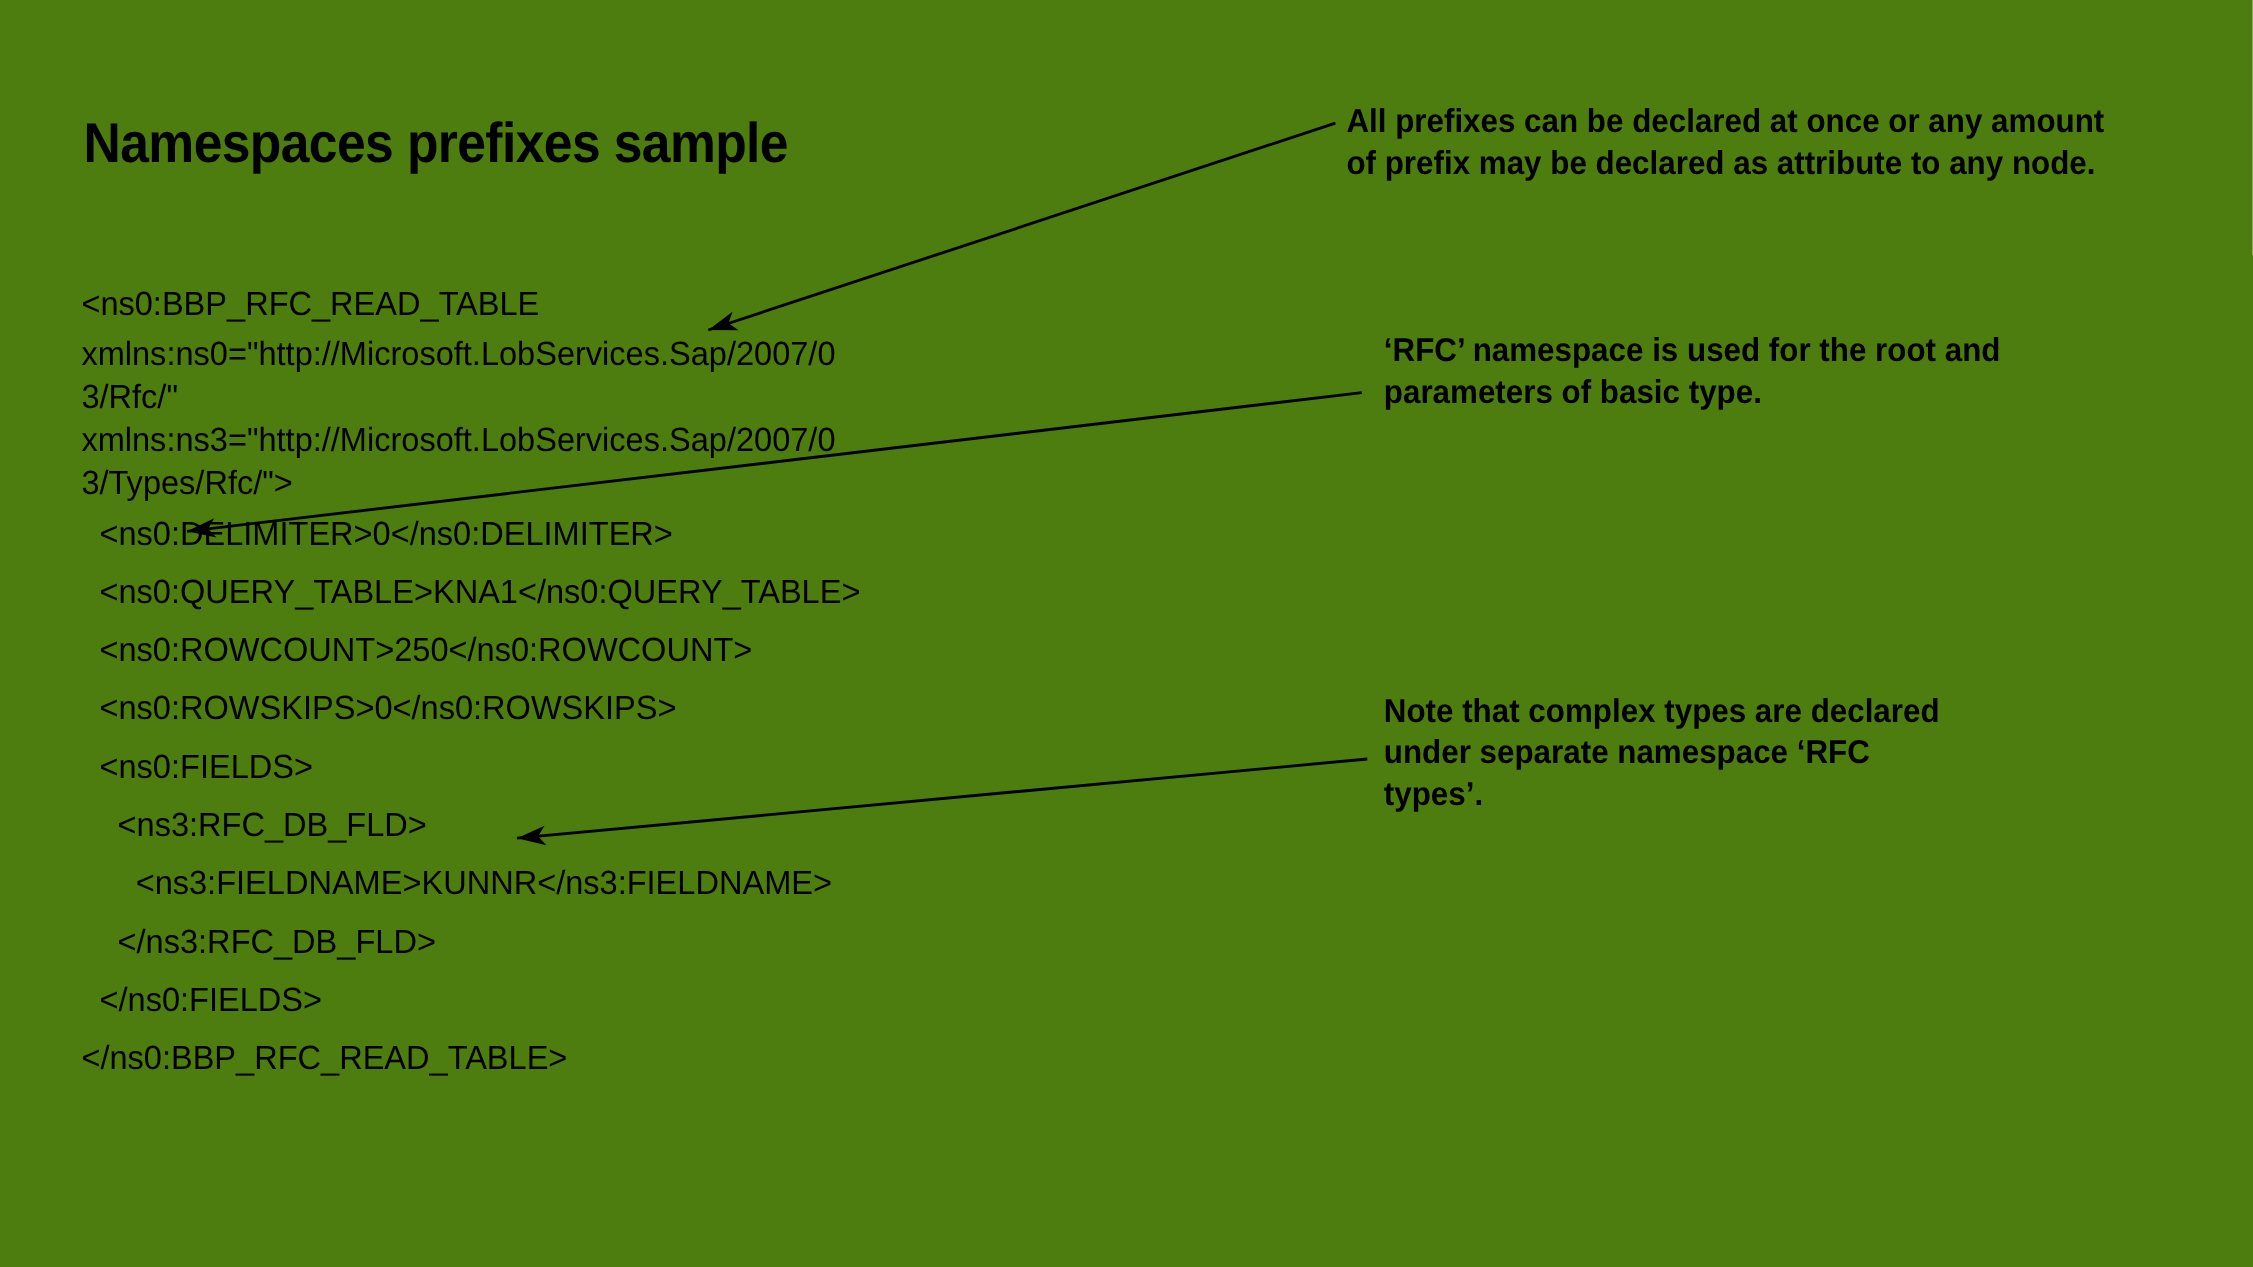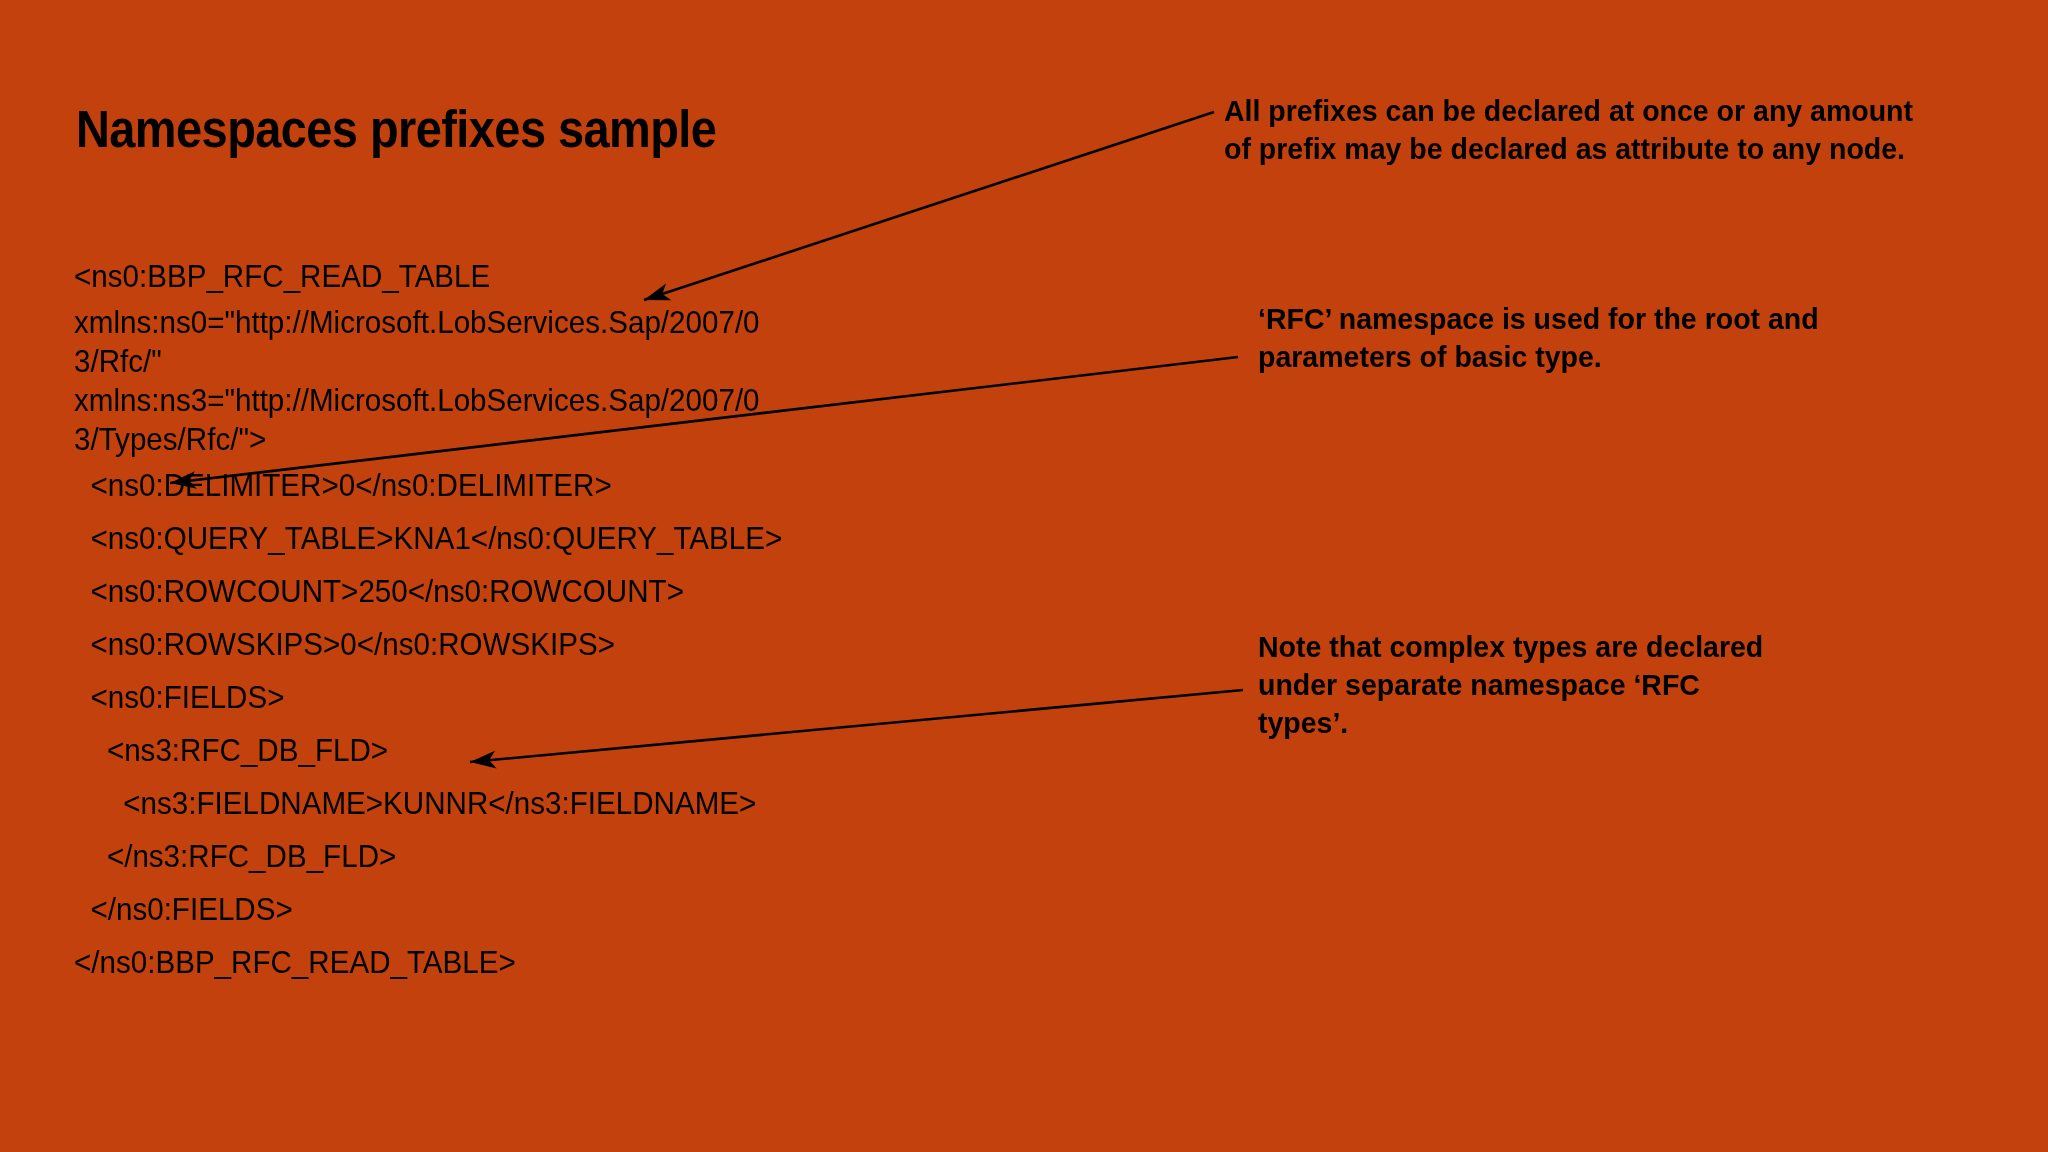--- a/index.html
+++ b/index.html
@@ -8,21 +8,21 @@
     background: #ffffff;
   }
   body {
     font-family: "Liberation Sans", "DejaVu Sans", sans-serif;
     color: #000000;
   }
   #slide {
     position: relative;
     width: 2048px;
     height: 1152px;
-    background: #c2410c;
+    background: #4d7c0f;
     overflow: hidden;
   }
 
   
   #slide-title {
     position: absolute;
     left: 76px;
     top: 100px;
     font-size: 51px;
     font-weight: bold;

